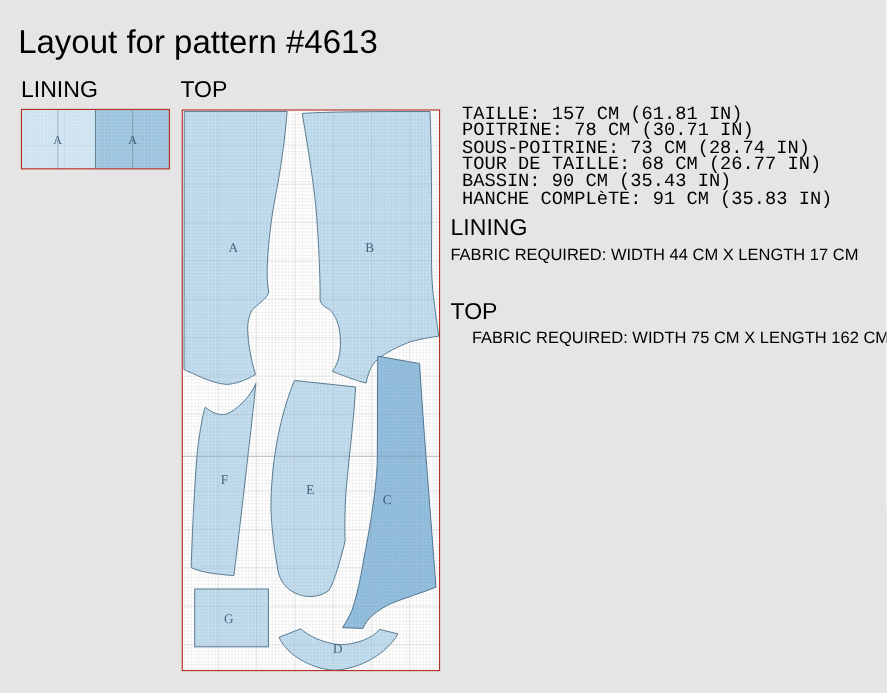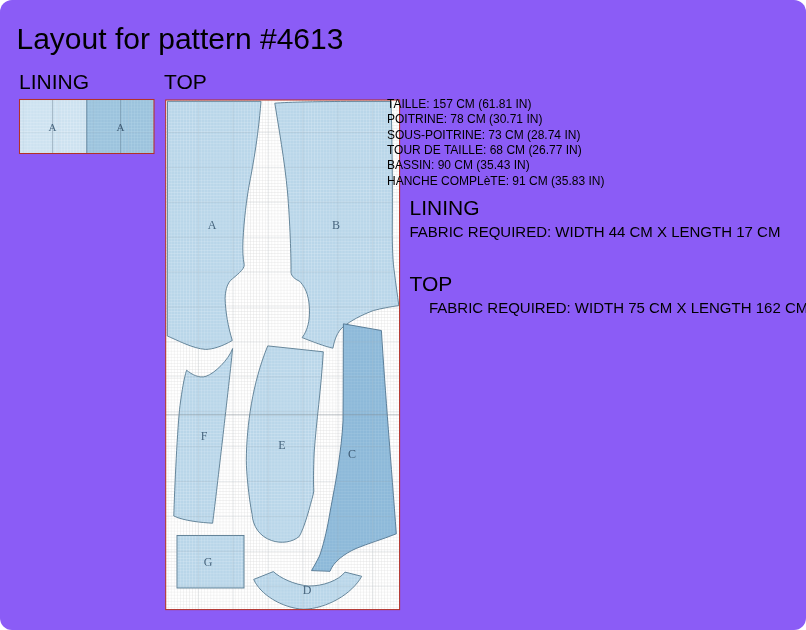--- a/index.html
+++ b/index.html
@@ -1,17 +1,17 @@
 <!DOCTYPE html>
 <html><head>
 <meta charset="utf-8">
 <style>
   html,body{margin:0;padding:0;background:#fff;}
-  .page{position:relative;width:806px;height:630px;background:#8b5cf6;overflow:hidden;
-        font-family:"Liberation Sans", sans-serif;color:#000;border-radius:12px;}
+  .page{position:relative;width:806px;height:630px;background:#e5e5e5;overflow:hidden;
+        font-family:"Liberation Sans", sans-serif;color:#000;}
   .abs{position:absolute;white-space:nowrap;}
 </style>
 </head>
 <body>
 <div class="page">
 
   <div class="abs" style="left:16.5px;top:21.6px;font-size:30px;">Layout for pattern #4613</div>
 
   <div class="abs" style="left:19px;top:69.6px;font-size:21px;">LINING</div>
 
@@ -149,21 +149,21 @@
       <text x="307" y="594" font-family="Liberation Serif, serif" font-size="12" fill="#47657e" text-anchor="middle">D</text>
 
       <text x="282" y="449" font-family="Liberation Serif, serif" font-size="12" fill="#47657e" text-anchor="middle">E</text>
 
       <text x="204" y="440" font-family="Liberation Serif, serif" font-size="12" fill="#47657e" text-anchor="middle">F</text>
 
       <text x="208" y="566" font-family="Liberation Serif, serif" font-size="12" fill="#47657e" text-anchor="middle">G</text>
     </g>
   </svg>
 
-  <div class="abs" style="left:387px;top:97px;font-size:12px;line-height:15.35px;">
+  <div class="abs" style="left:420px;top:97px;font-size:17px;line-height:15.35px;font-family:Liberation Mono, monospace;">
 TAILLE: 157 CM (61.81 IN)<br>
 POITRINE: 78 CM (30.71 IN)<br>
 SOUS-POITRINE: 73 CM (28.74 IN)<br>
 TOUR DE TAILLE: 68 CM (26.77 IN)<br>
 BASSIN: 90 CM (35.43 IN)<br>
 HANCHE COMPLèTE: 91 CM (35.83 IN)</div>
 
   <div class="abs" style="left:409.5px;top:195.6px;font-size:21px;">LINING</div>
 
   <div class="abs" style="left:409.5px;top:223.2px;font-size:15px;">FABRIC REQUIRED: WIDTH 44 CM X LENGTH 17 CM</div>

